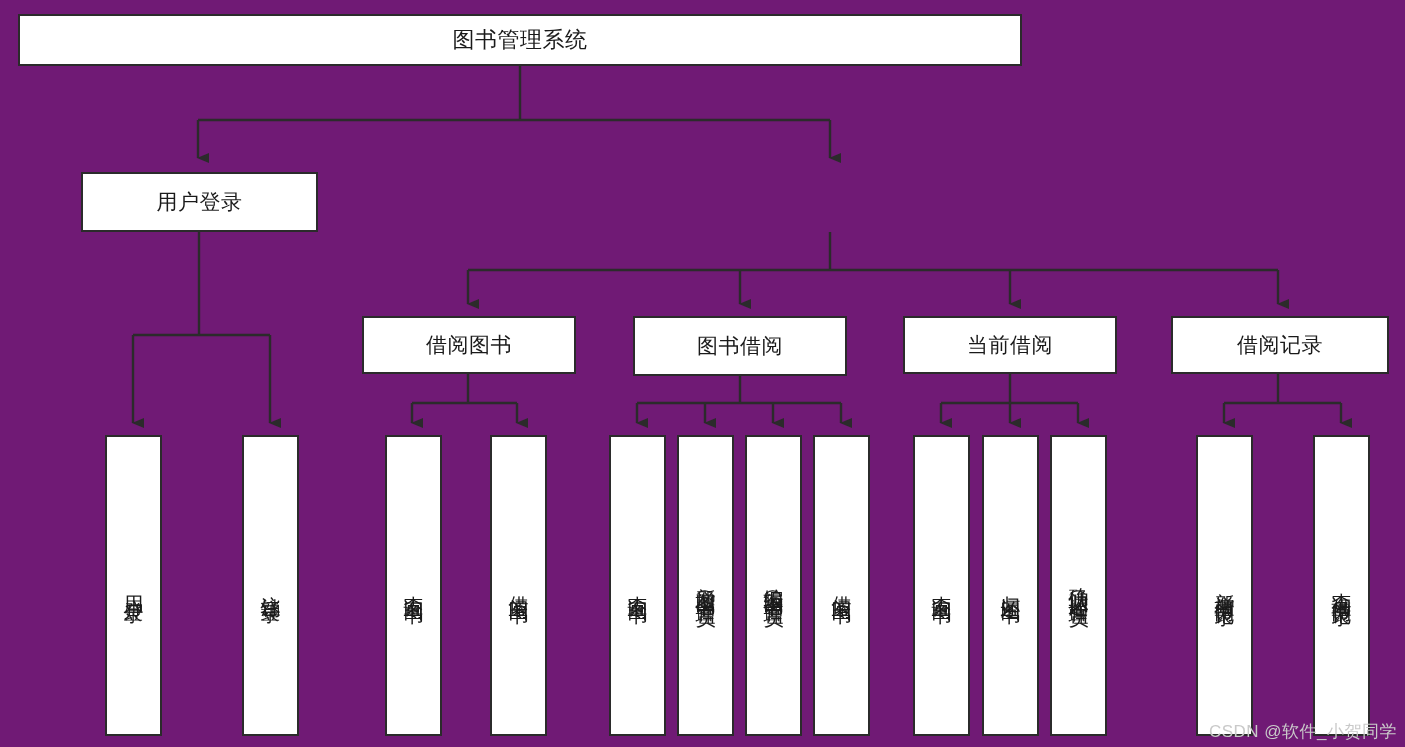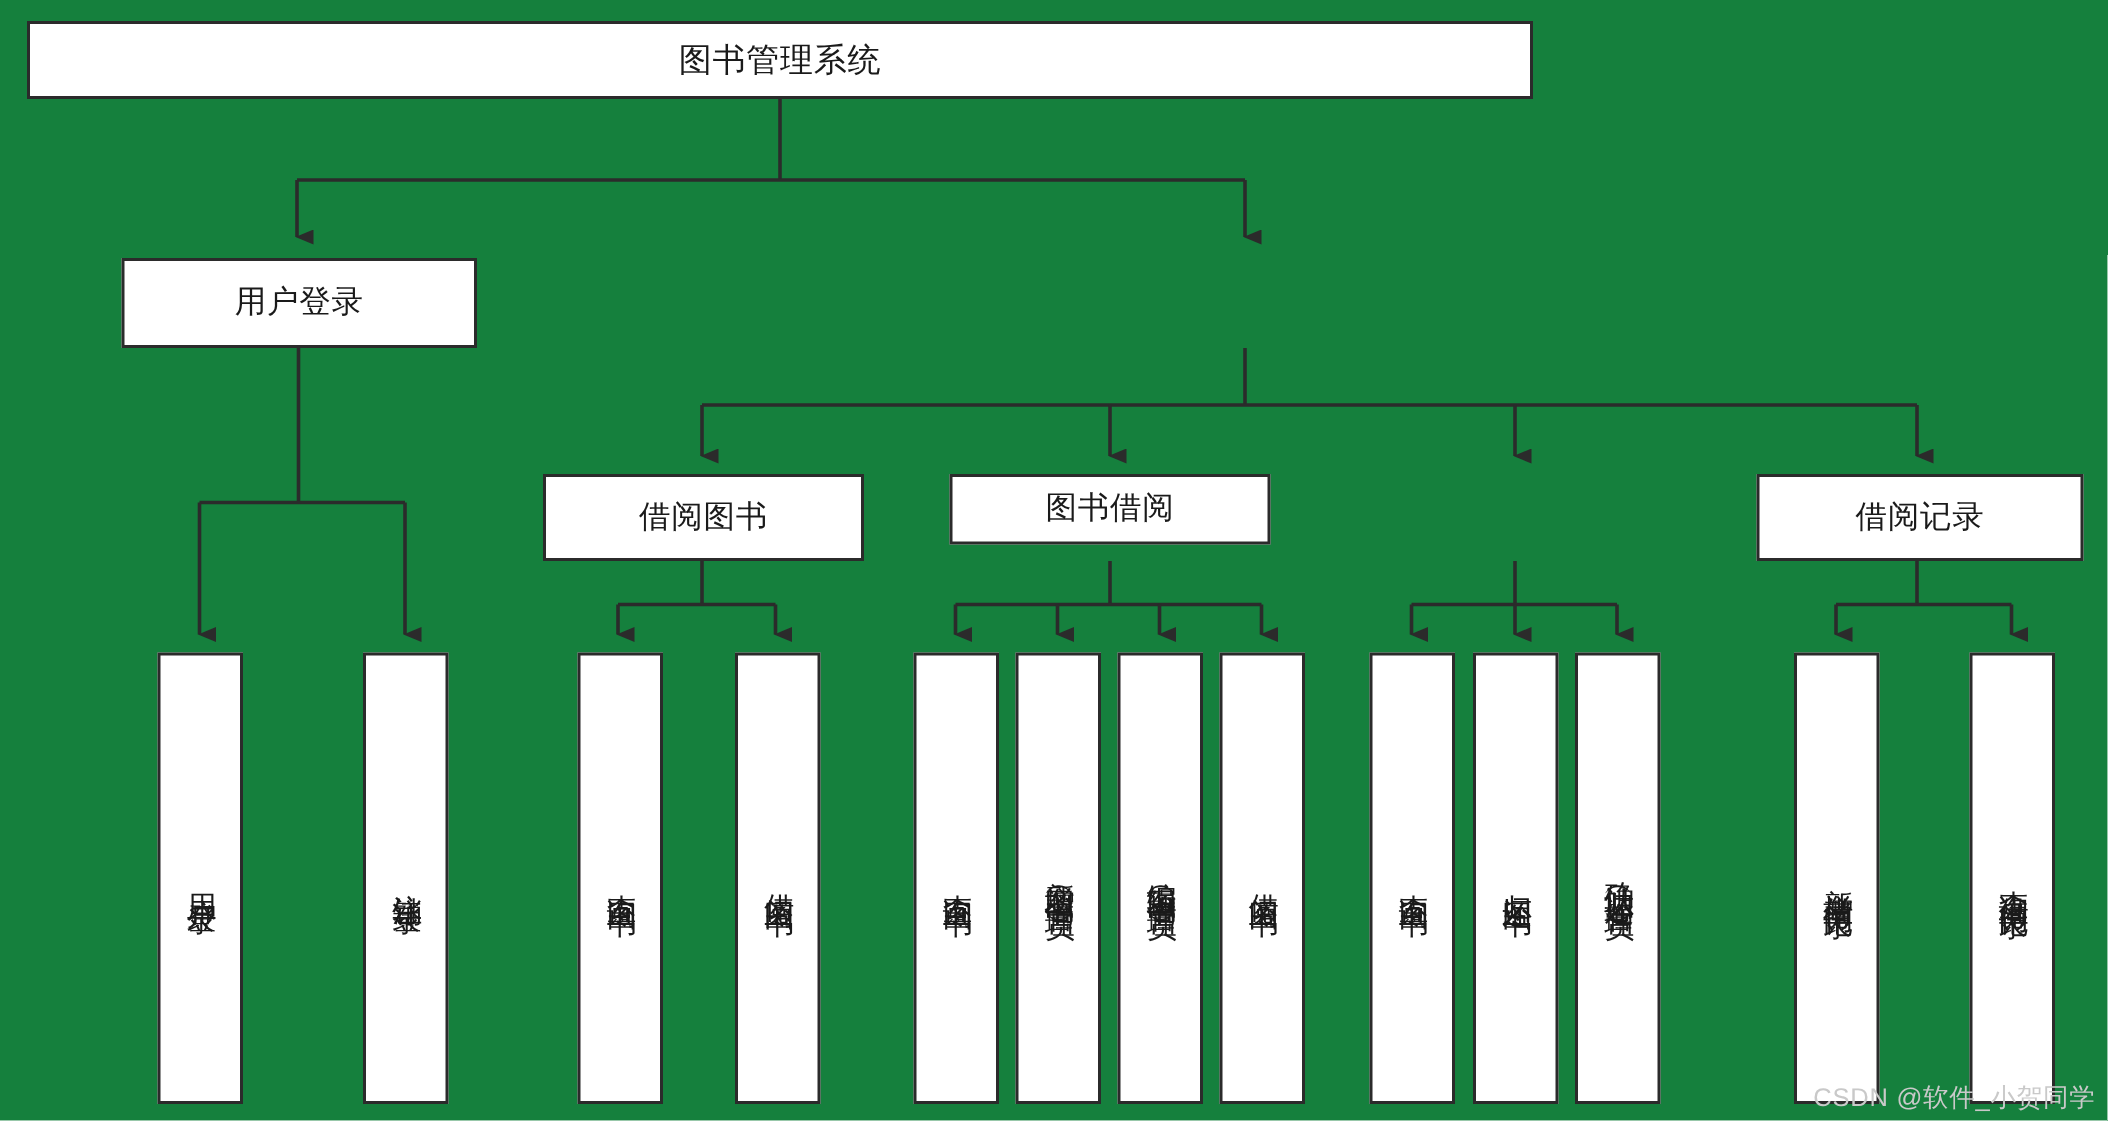--- a/index.html
+++ b/index.html
@@ -8,21 +8,21 @@
     padding: 0;
     background: #ffffff;
   }
   body {
     font-family: "Liberation Sans", "DejaVu Sans", sans-serif;
   }
   #diagram-canvas {
     position: relative;
     width: 1405px;
     height: 747px;
-    background: #15803d;
+    background: #701a75;
     overflow: hidden;
   }
   #edge-layer {
     position: absolute;
     left: 0;
     top: 0;
     width: 1405px;
     height: 747px;
     pointer-events: none;
   }
@@ -138,24 +138,27 @@
 
   <div class="node horizontal" style="left:81px; top:172px; width:237px; height:60px;">
     <span class="node-label">用户登录</span>
   </div>
 
 
   <div class="node horizontal" style="left:362px; top:316px; width:214px; height:58px;">
     <span class="node-label">借阅图书</span>
   </div>
 
-  <div class="node horizontal" style="left:633px; top:316px; width:214px; height:47px;">
+  <div class="node horizontal" style="left:633px; top:316px; width:214px; height:60px;">
     <span class="node-label">图书借阅</span>
   </div>
 
+  <div class="node horizontal" style="left:903px; top:316px; width:214px; height:58px;">
+    <span class="node-label">当前借阅</span>
+  </div>
 
   <div class="node horizontal" style="left:1171px; top:316px; width:218px; height:58px;">
     <span class="node-label">借阅记录</span>
   </div>
 
   <div class="node vertical" style="left:105px; top:435px; width:57px; height:301px;">
     <span class="node-label">用户登录</span>
   </div>
 
   <div class="node vertical" style="left:242px; top:435px; width:57px; height:301px;">

